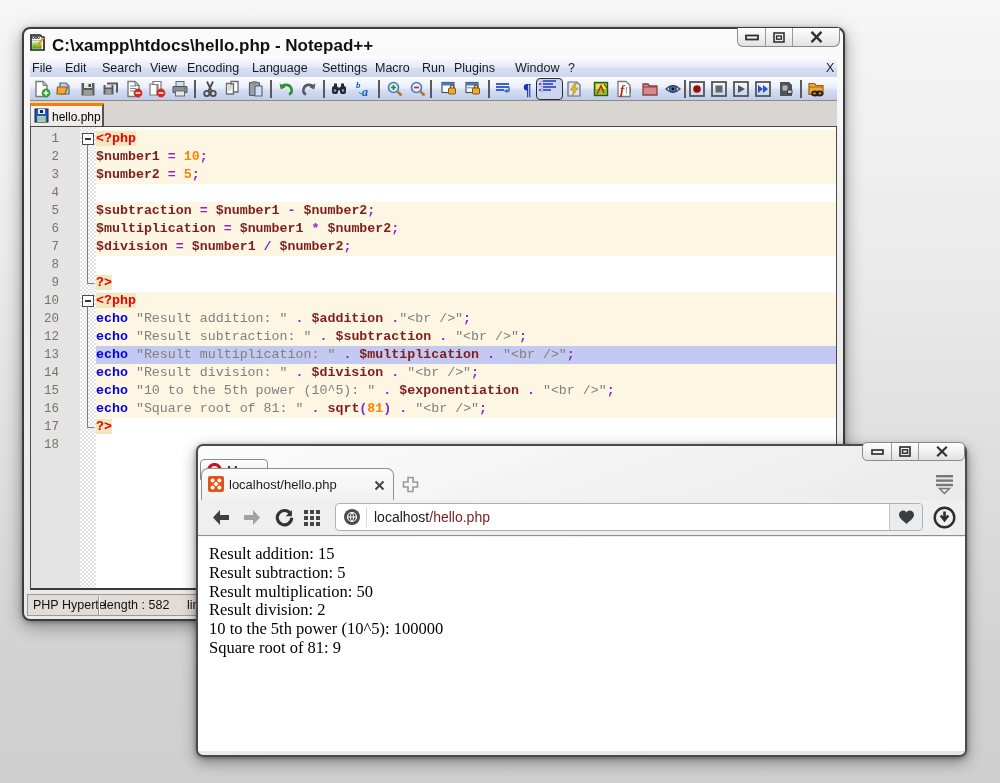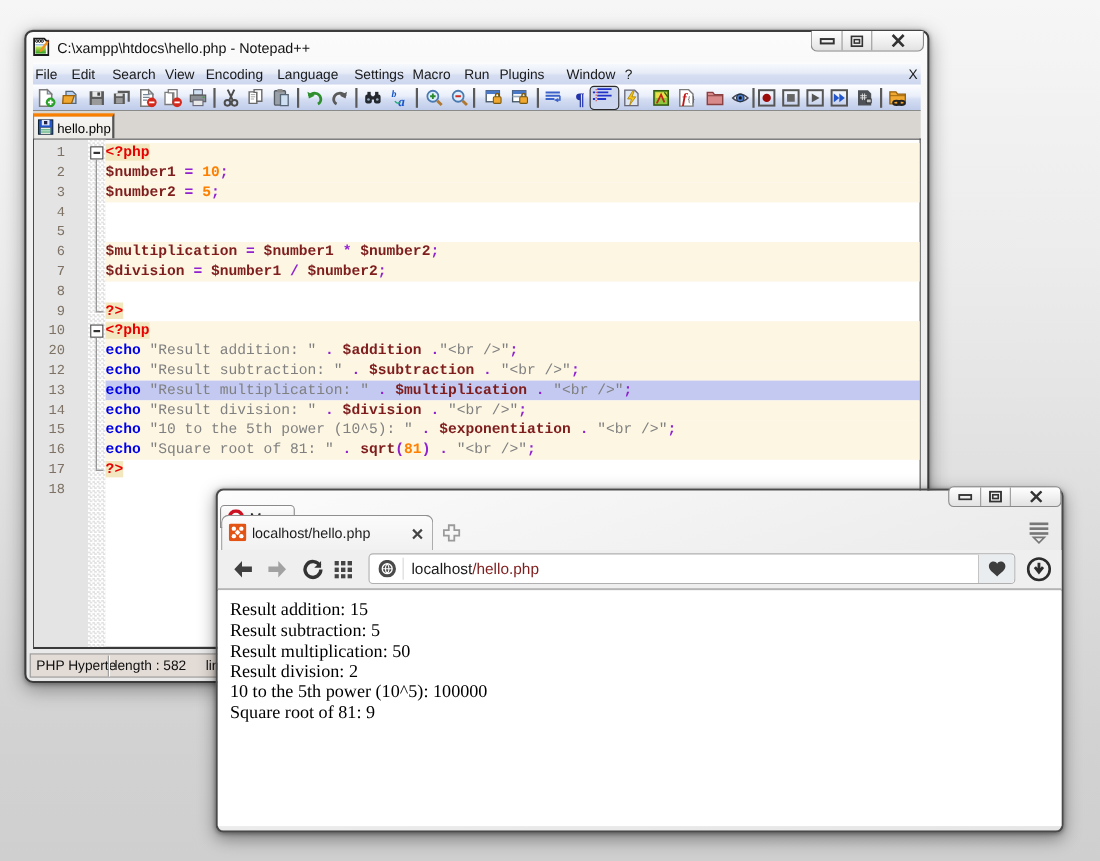--- a/index.html
+++ b/index.html
@@ -9,21 +9,21 @@
   background:linear-gradient(180deg,#f6f6f6 0%,#ececec 30%,#dedede 60%,#d2d2d2 85%,#cfcfcf 100%);
   position:relative;
 }
 #npp {
   position:absolute; left:22px; top:27px; width:823px; height:594px;
   background:linear-gradient(180deg,#fbfbfb,#f0f0f0 30%,#e9e9e9);
   border:2px solid #3c3c3c; border-radius:8px;
   box-shadow:0 5px 18px rgba(0,0,0,.38), 0 1px 4px rgba(0,0,0,.3);
 }
 #npp-title { position:absolute; left:0; top:0; width:100%; height:28px; }
-#npp-title .ttext { position:absolute; left:28px; top:7px; font-size:13px; color:#111; }
+#npp-title .ttext { position:absolute; left:28px; top:7px; font-size:17px; color:#111;font-weight:bold; }
 #npp-icon { position:absolute; left:6px; top:5px; width:15px; height:17px; }
 .capgroup { position:absolute; display:flex; border:1px solid #8a8a8a; border-top:none; border-radius:0 0 6px 6px; overflow:hidden; background:linear-gradient(180deg,#ffffff,#eeeeee 60%,#e2e2e2); }
 .capbtn { display:flex; align-items:center; justify-content:center; border-left:1px solid #9a9a9a; height:100%; }
 .capbtn:first-child { border-left:none; }
 #npp-caps { left:713px; top:-1px; height:19px; }
 #npp-caps .capbtn { width:27px; }
 #npp-caps .capbtn.cl { width:47px; }
 #npp-menu {
   position:absolute; left:6px; top:28px; width:807px; height:20px;
   background:linear-gradient(180deg,#f7f9fd 0%,#e6ebf7 45%,#d6def2 55%,#ccd6ee 100%);
@@ -364,20 +364,21 @@
     <div id="lnmargin"></div>
     <div id="foldmargin"></div>
     <div class="ln" style="top:3px">1</div>
     <div class="row cream" style="top:3px"><span class="tag">&lt;?php</span></div>
     <div class="ln" style="top:21px">2</div>
     <div class="row cream" style="top:21px"><span class="v">$number1</span> <span class="o">=</span> <span class="n">10</span><span class="o">;</span></div>
     <div class="ln" style="top:39px">3</div>
     <div class="row cream" style="top:39px"><span class="v">$number2</span> <span class="o">=</span> <span class="n">5</span><span class="o">;</span></div>
     <div class="ln" style="top:57px">4</div>
     <div class="ln" style="top:75px">5</div>
+    <div class="row cream" style="top:75px"><span class="v">$subtraction</span> <span class="o">=</span> <span class="v">$number1</span> <span class="o">-</span> <span class="v">$number2</span><span class="o">;</span></div>
     <div class="ln" style="top:93px">6</div>
     <div class="row cream" style="top:93px"><span class="v">$multiplication</span> <span class="o">=</span> <span class="v">$number1</span> <span class="o">*</span> <span class="v">$number2</span><span class="o">;</span></div>
     <div class="ln" style="top:111px">7</div>
     <div class="row cream" style="top:111px"><span class="v">$division</span> <span class="o">=</span> <span class="v">$number1</span> <span class="o">/</span> <span class="v">$number2</span><span class="o">;</span></div>
     <div class="ln" style="top:129px">8</div>
     <div class="ln" style="top:147px">9</div>
     <div class="row" style="top:147px"><span class="tag">?&gt;</span></div>
     <div class="ln" style="top:165px">10</div>
     <div class="row cream" style="top:165px"><span class="tag">&lt;?php</span></div>
     <div class="ln" style="top:183px">20</div>

